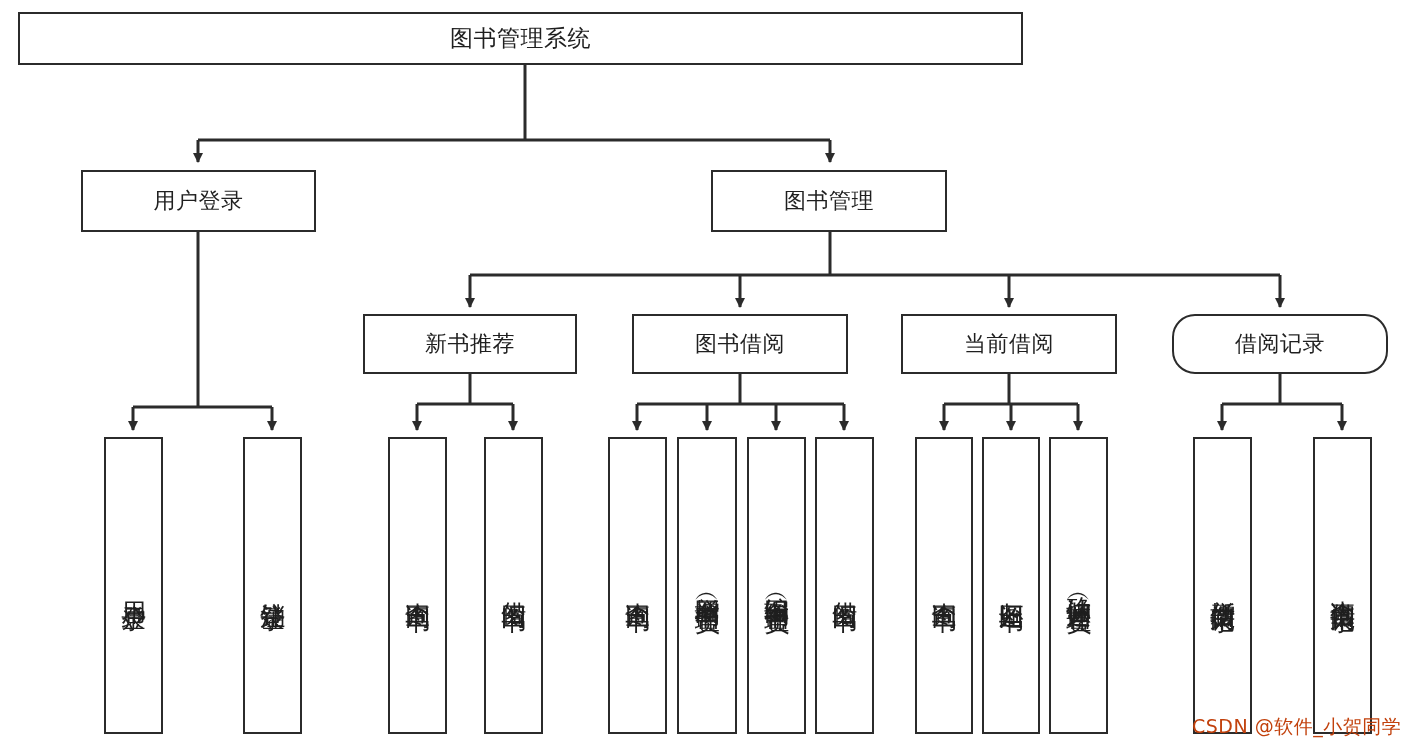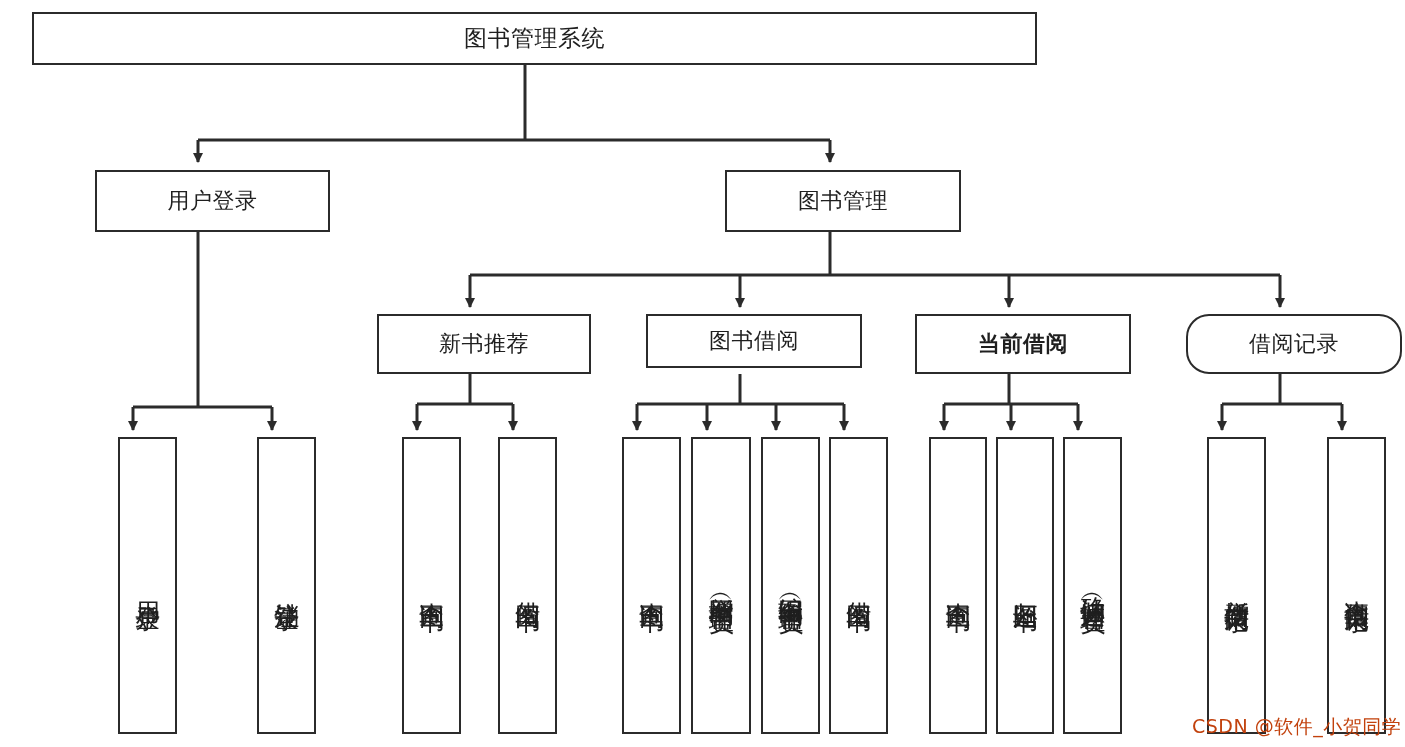--- a/index.html
+++ b/index.html
@@ -23,21 +23,20 @@
   }
   .node{
     position:absolute;
     box-sizing:border-box;
     border:2px solid #2b2b2b;
     background:#ffffff;
     display:flex;
     align-items:center;
     justify-content:center;
     overflow:hidden;
-    margin-left:14px;
   }
   .node .label{
     display:block;
     text-align:center;
     color:#1f1f1f;
     letter-spacing:0.5px;
     line-height:1.15;
   }
   
   .node.h .label{
@@ -130,24 +129,24 @@
   <div class="node h" style="left:81px; top:170px; width:235px; height:62px;">
     <span class="label">用户登录</span>
   </div>
   <div class="node h" style="left:363px; top:314px; width:214px; height:60px;">
     <span class="label">新书推荐</span>
   </div>
 
   <div class="node h" style="left:711px; top:170px; width:236px; height:62px;">
     <span class="label">图书管理</span>
   </div>
-  <div class="node h" style="left:632px; top:314px; width:216px; height:54px;">
+  <div class="node h" style="left:632px; top:314px; width:216px; height:60px;">
     <span class="label">图书借阅</span>
   </div>
-  <div class="node h" style="left:901px; top:314px; width:216px; height:60px;font-weight:bold;">
+  <div class="node h" style="left:901px; top:314px; width:216px; height:60px;">
     <span class="label">当前借阅</span>
   </div>
   <div class="node h" style="left:1172px; top:314px; width:216px; height:60px;border-radius:23px;">
     <span class="label">借阅记录</span>
   </div>
 
   <div class="node v" style="left:104px; top:437px; width:59px; height:297px;">
     <span class="label">用户登录</span>
   </div>
   <div class="node v" style="left:243px; top:437px; width:59px; height:297px;">

